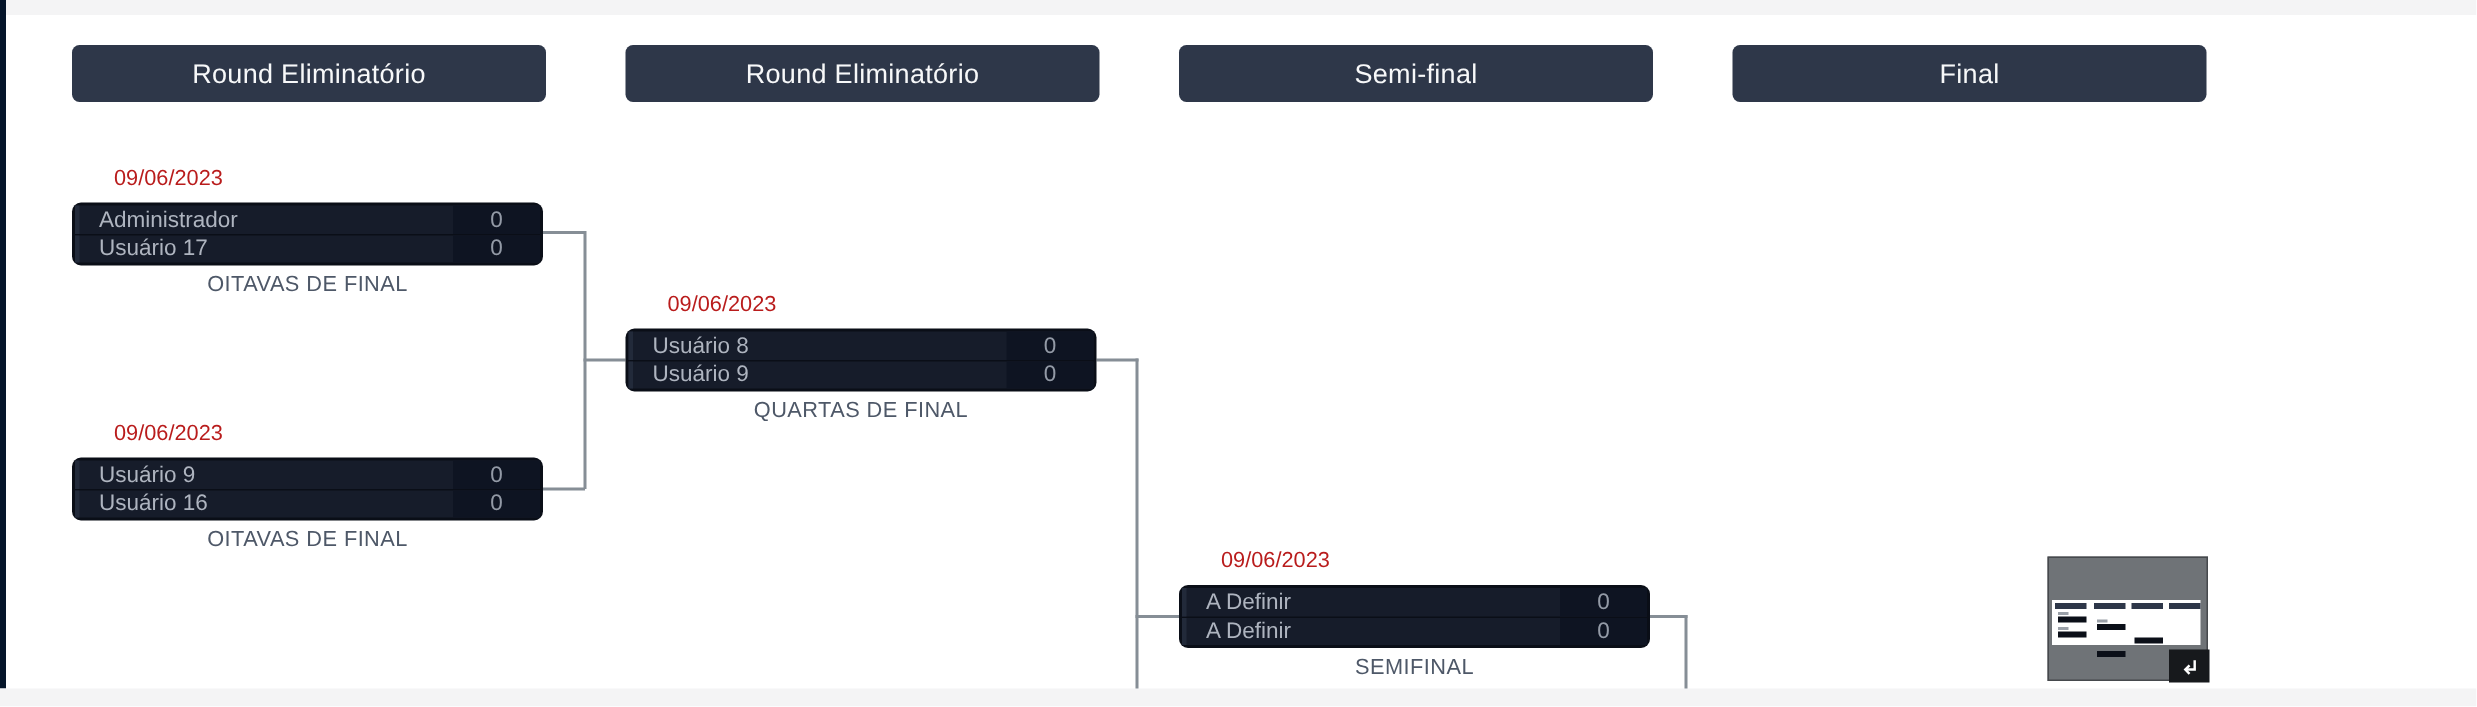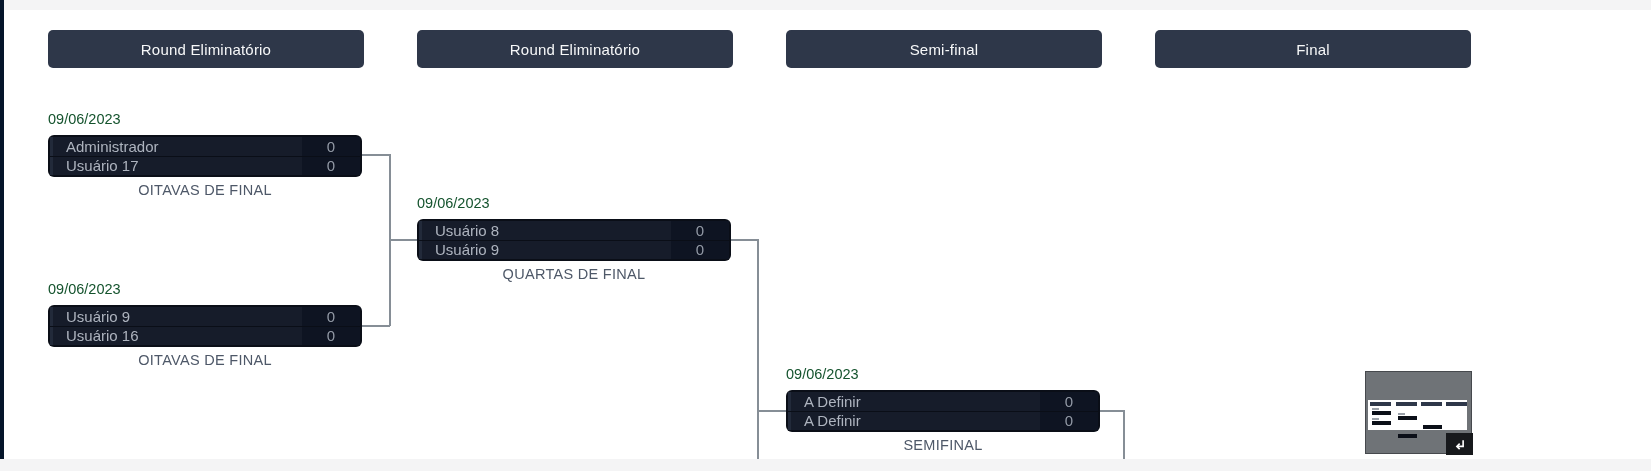--- a/index.html
+++ b/index.html
@@ -14,28 +14,28 @@
 
   
   .edge-left  { left:0; top:0; width:4px; height:459px; background:#05152a; }
   .strip-top  { left:4px; top:0; width:1647px; height:10px; background:#f4f4f5; }
   .strip-bottom { left:0; top:459px; width:1651px; height:12px; background:#f4f4f5; }
 
   
   .round-header {
     top:30px; height:38px; width:316px;
     background:#2e3749; border-radius:5px;
-    color:#f7f8f9; font-size:15px;
+    color:#f7f8f9; font-size:18px;
     display:flex; align-items:center; justify-content:center;
     letter-spacing:.2px;
   }
 
   
   .match { width:314px; }
-  .match-date { color:#14532d; font-size:14.5px; height:16px; margin-bottom:8px; }
+  .match-date { color:#b91c1c; font-size:14.5px; height:16px; margin-bottom:8px;margin-left:28px; }
   .match-box {
     background:#0a0e17; border-radius:6px; padding:2px; height:42px;
   }
   .team-row {
     display:flex; align-items:center; height:18.5px;
     background:#161c2a; border-left:3px solid #222a3a;
   }
   .team-row + .team-row { margin-top:1px;align-items:center; }
   .team-name {
     flex:1; color:#aeb4bf; font-size:15px; padding-left:13px;

